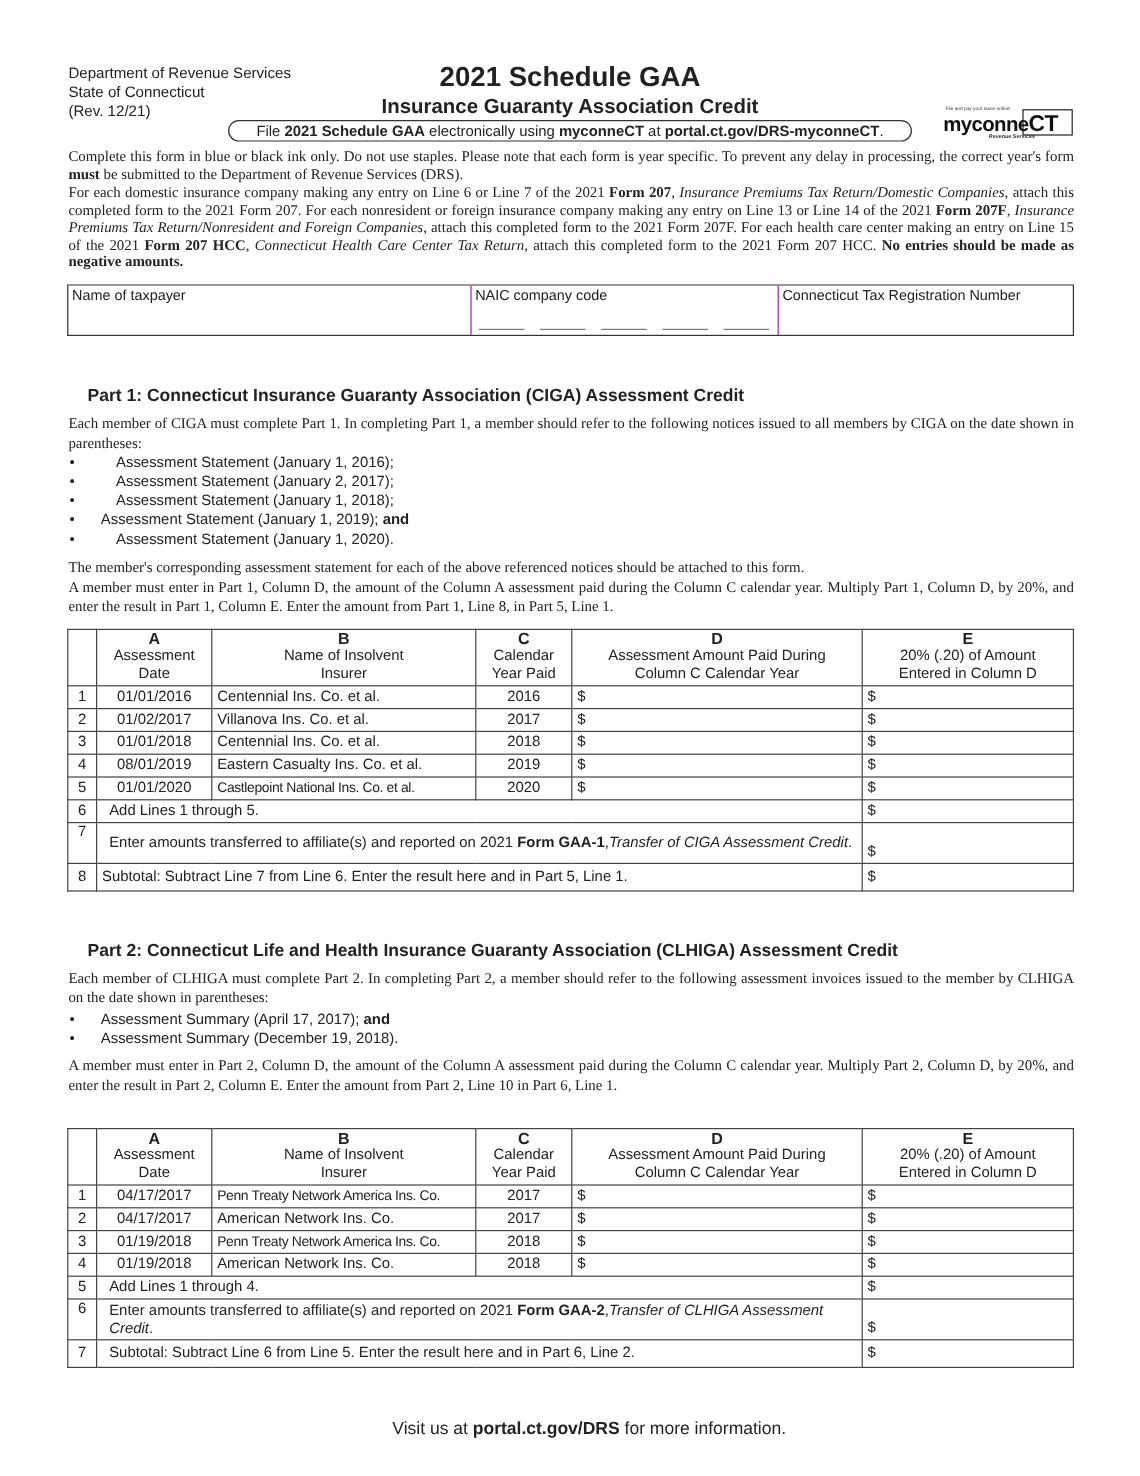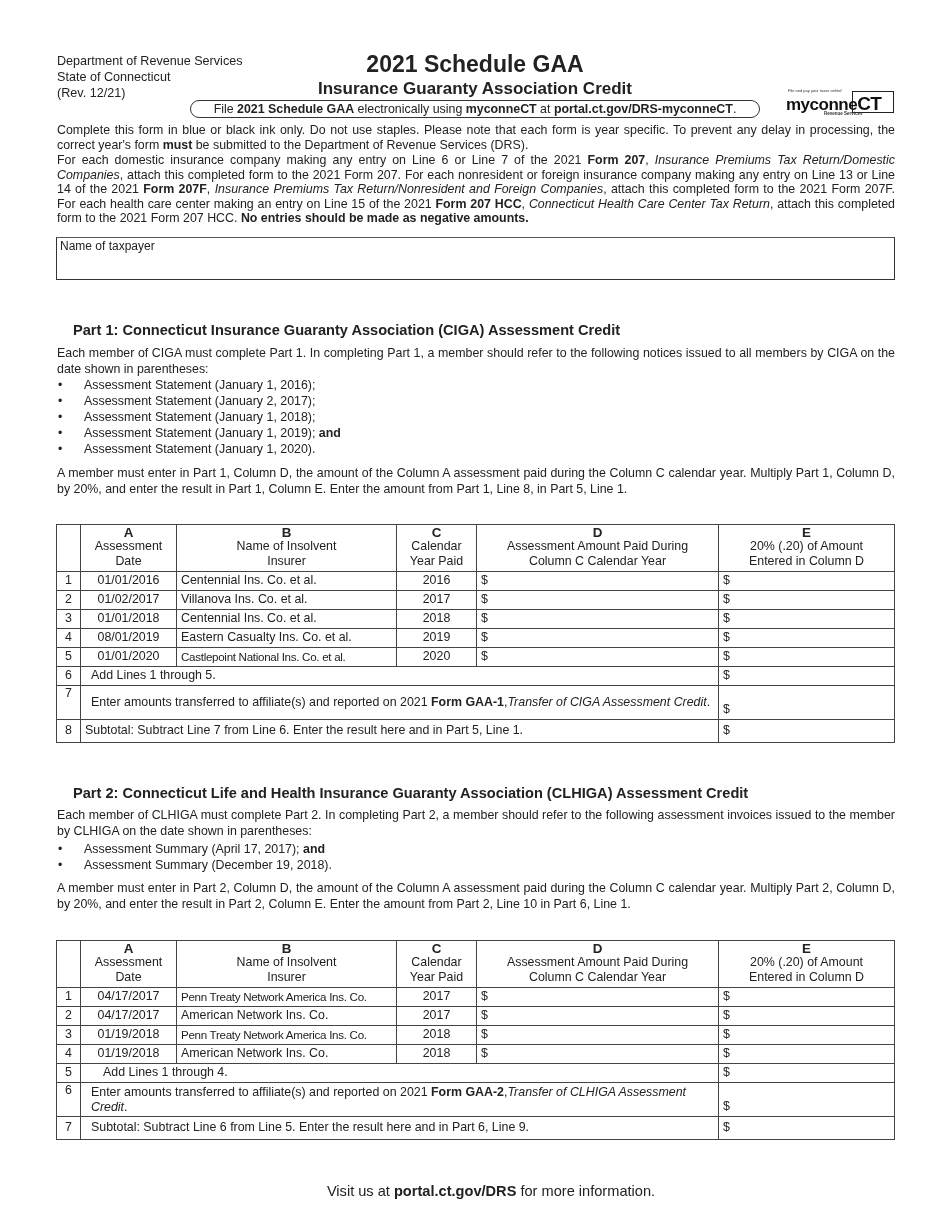--- a/index.html
+++ b/index.html
@@ -26,21 +26,21 @@
   .logo .tag { position: absolute; left: 2px; top: 0; font-size: 4px; color: #333; }
   .logo .brand { position: absolute; left: 0; top: 4px; font-weight: bold; font-size: 17px; letter-spacing: -0.5px; color: #111; }
   .logo .brand .ct { font-size: 19px; }
   .logo .rs { position: absolute; left: 38px; top: 23px; font-size: 4.5px; font-weight: bold; color: #333; }
   .logo .state {
     position: absolute; left: 66px; top: 3px; width: 42px; height: 22px;
     border: 1.5px solid #222; border-right-width: 1.5px;
   }
 
   
-  .para { left: 57px; width: 838px; font-size: 12.4px; line-height: 14.6px; text-align: justify; }
+  .para { left: 57px; width: 838px; font-size: 12.4px; line-height: 14.6px; text-align: justify; font-family: Liberation Serif, serif; }
   .p1 { top: 123px; }
   .p2 { top: 153px; }
 
   
   .info-box {
     left: 56px; top: 237px; width: 839px; height: 43px;
     border: 1px solid #333; border-top: 1px solid #555; display: flex;
   }
   .info-cell { position: relative; border-right: 1px solid #a21caf; font-size: 12px; padding: 1px 3px; }
   .info-cell:last-child { border-right: none; }
@@ -100,32 +100,46 @@
 </div>
 
 <div class="abs para p2">
   <span>For each domestic insurance company making any entry on Line 6 or Line 7 of the 2021 </span><b>Form 207</b><span>, </span><i>Insurance Premiums Tax Return/Domestic Companies</i><span>, attach this completed form to the 2021 Form 207. For each nonresident or foreign insurance company making any entry on Line 13 or Line 14 of the 2021 </span><b>Form 207F</b><span>, </span><i>Insurance Premiums Tax Return/Nonresident and Foreign Companies</i><span>, attach this completed form to the 2021 Form 207F. For each health care center making an entry on Line 15 of the 2021 </span><b>Form 207 HCC</b><span>, </span><i>Connecticut Health Care Center Tax Return</i><span>, attach this completed form to the 2021 Form 207 HCC. </span><b>No entries should be made as negative amounts.</b>
 </div>
 
 <div class="abs info-box">
   <div class="info-cell" style="width:336px;">
     <span>Name of taxpayer</span>
   </div>
+  <div class="info-cell" style="width:256px;">
+    <span>NAIC company code</span>
+    <div class="naic-blanks">
+      <span></span>
+      <span></span>
+      <span></span>
+      <span></span>
+      <span></span>
+    </div>
+  </div>
+  <div class="info-cell" style="flex:1;">
+    <span>Connecticut Tax Registration Number</span>
+  </div>
 </div>
 
 <div class="abs part-h" style="top:321px;">Part 1: Connecticut Insurance Guaranty Association (CIGA) Assessment Credit</div>
 <div class="abs para" style="top:345px; line-height:16px;">Each member of CIGA must complete Part 1. In completing Part 1, a member should refer to the following notices issued to all members by CIGA on the date shown in parentheses:</div>
-<ul class="abs bullet-list" style="top:377px;">
+<ul class="abs bullet-list" style="top:377px;text-align:center;">
   <li><span>Assessment Statement (January 1, 2016);</span><b></b></li>
   <li><span>Assessment Statement (January 2, 2017);</span><b></b></li>
   <li><span>Assessment Statement (January 1, 2018);</span><b></b></li>
   <li><span>Assessment Statement (January 1, 2019); </span><b>and</b></li>
   <li><span>Assessment Statement (January 1, 2020).</span><b></b></li>
 </ul>
 <div class="abs para" style="top:465px; line-height:16px;">
+  <div>The member's corresponding assessment statement for each of the above referenced notices should be attached to this form.</div>
   <div>A member must enter in Part 1, Column D, the amount of the Column A assessment paid during the Column C calendar year. Multiply Part 1, Column D, by 20%, and enter the result in Part 1, Column E. Enter the amount from Part 1, Line 8, in Part 5, Line 1.</div>
 </div>
 
 <table class="form" style="top:524px;">
   <colgroup>
     <col style="width:24px">
       <col style="width:96px">
       <col style="width:220px">
       <col style="width:80px">
       <col style="width:242px">
@@ -293,31 +307,31 @@
   <tr class="data">
     <td class="num">4</td>
     <td class="center">01/19/2018</td>
     <td>American Network Ins. Co.</td>
     <td class="center">2018</td>
     <td>$</td>
     <td>$</td>
   </tr>
   <tr class="data">
     <td class="num">5</td>
-    <td colspan="4" style="padding-left:22px;">Add Lines 1 through 4.</td>
+    <td colspan="4" style="padding-left:10px;">Add Lines 1 through 4.</td>
     <td>$</td>
   </tr>
   <tr class="tall">
     <td class="num" style="vertical-align:top;">6</td>
     <td colspan="4" style="padding-left:10px; line-height:15px;"><span>Enter amounts transferred to affiliate(s) and reported on 2021 </span><b>Form GAA-2</b><span>,</span><i>Transfer of CLHIGA Assessment Credit</i><span>.</span></td>
     <td class="bottom">$</td>
   </tr>
   <tr class="mid">
     <td class="num">7</td>
-    <td colspan="4" style="padding-left:10px;">Subtotal: Subtract Line 6 from Line 5. Enter the result here and in Part 6, Line 9.</td>
+    <td colspan="4" style="padding-left:10px;">Subtotal: Subtract Line 6 from Line 5. Enter the result here and in Part 6, Line 2.</td>
     <td>$</td>
   </tr>
 </tbody>
   </table>
 
 <div class="abs footer">
   <span>Visit us at </span><b>portal.ct.gov/DRS</b><span> for more information.</span>
 </div>
 
 </body></html>

